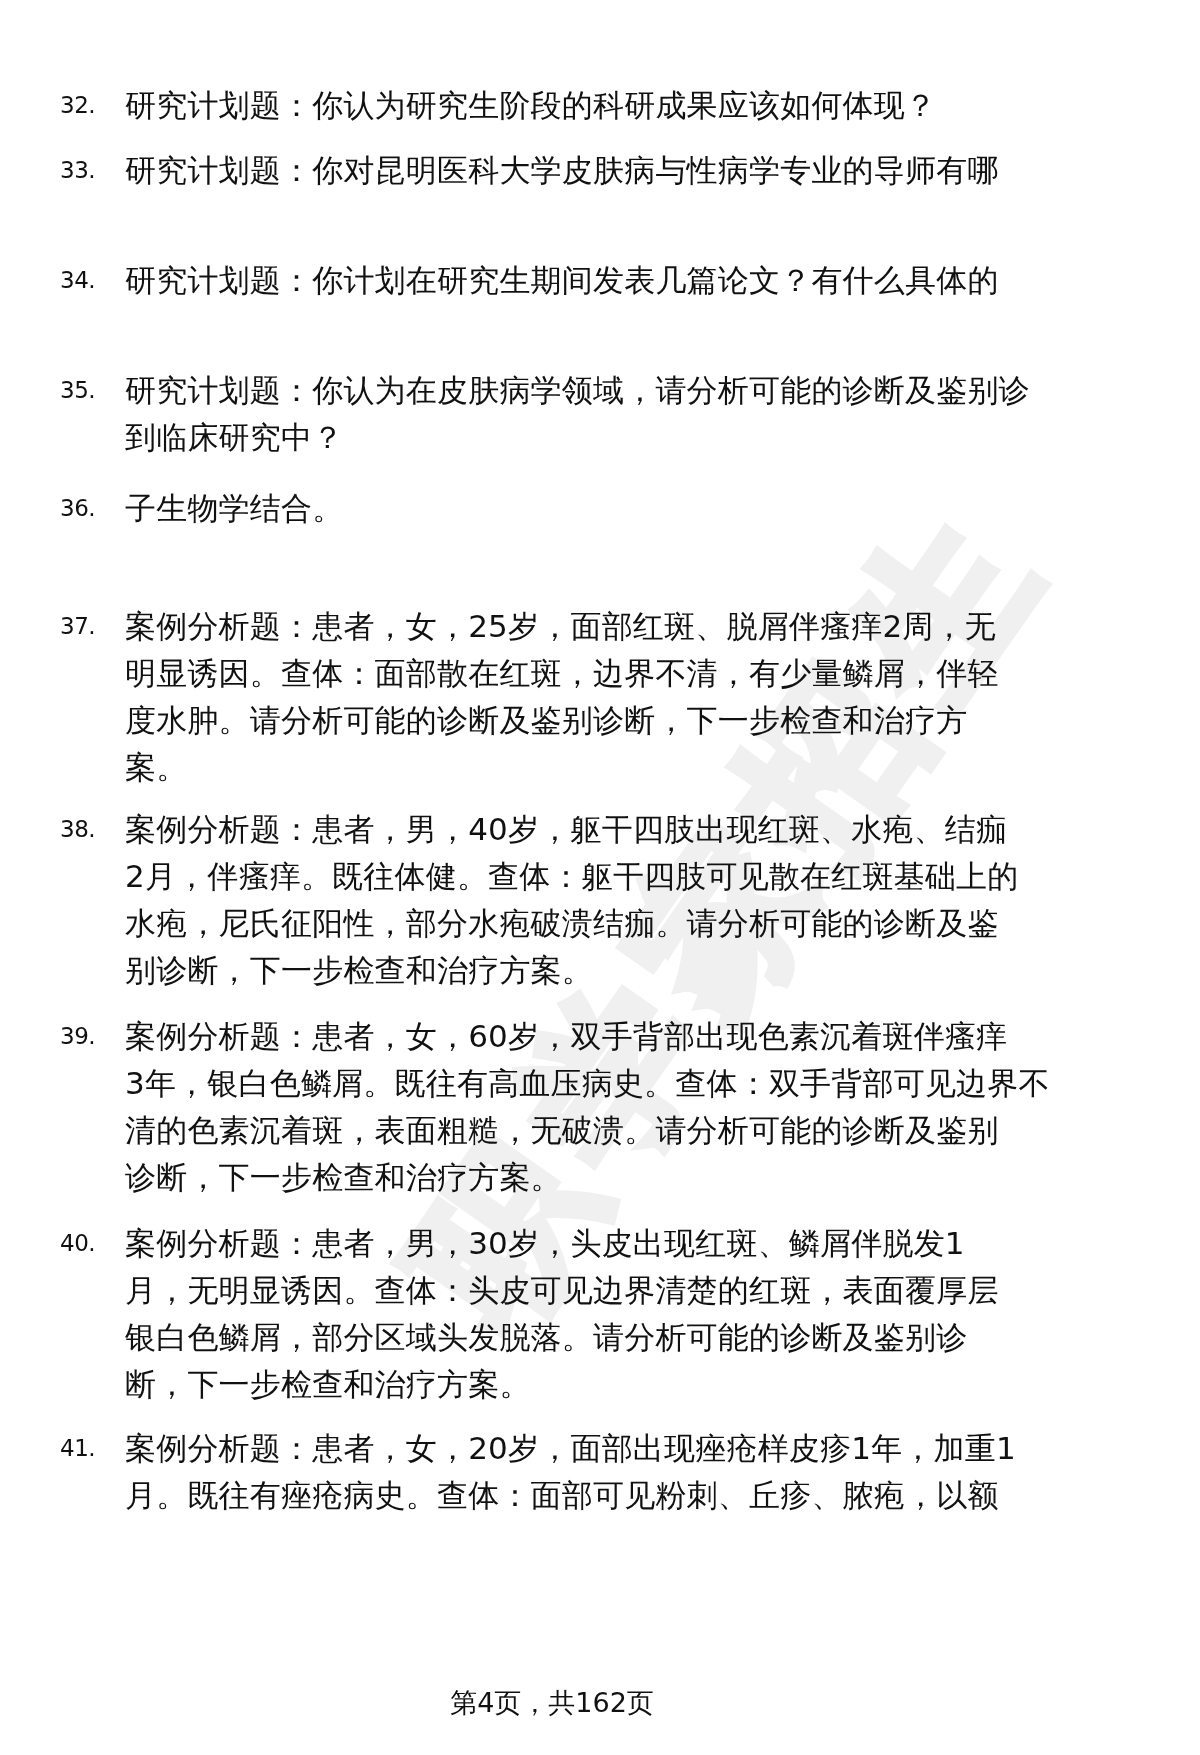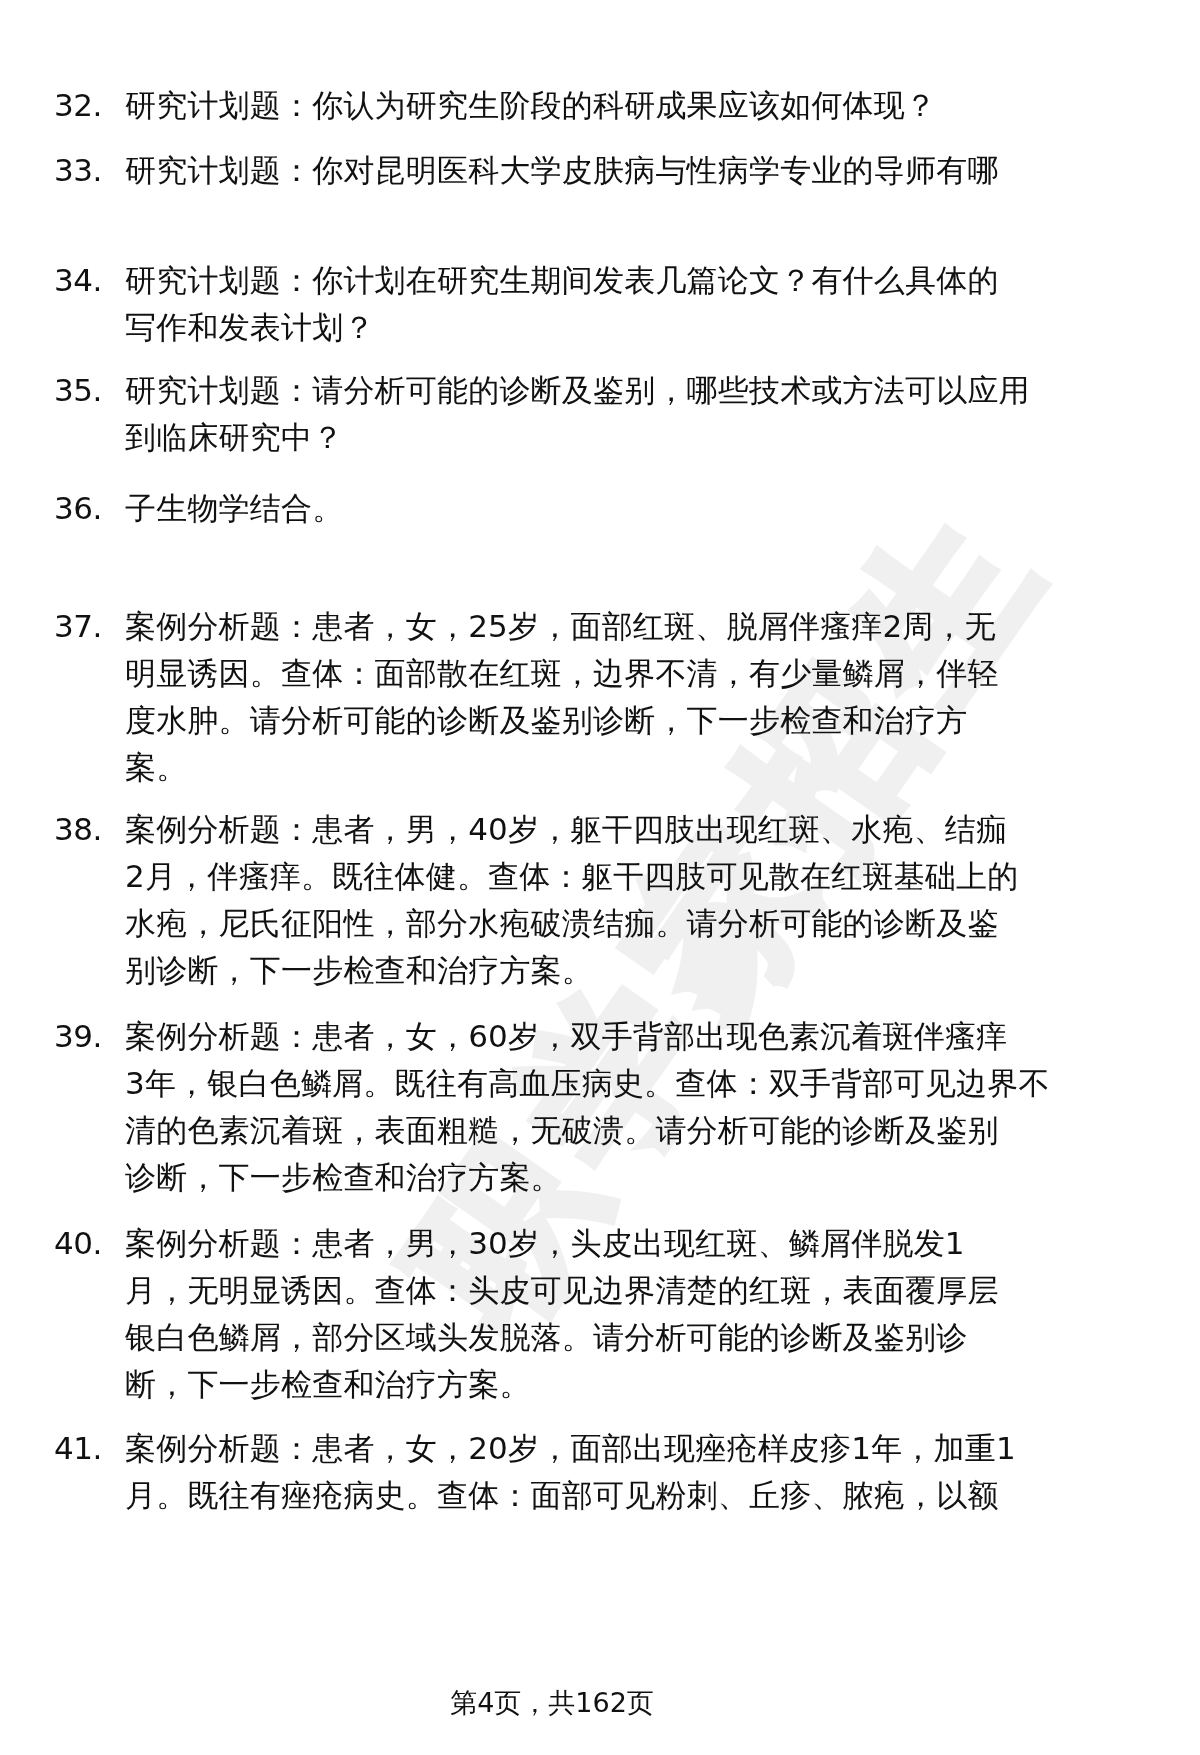--- a/index.html
+++ b/index.html
@@ -53,24 +53,24 @@
       width: 1200px;
       z-index: 1;
     }
     .q {
       position: absolute;
       left: 52px;
       width: 1110px;
     }
     .q-num {
       position: absolute;
-      left: 2px;
+      left: 8px;
       top: 0;
       width: 78px;
-      font-size: 31px;
+      font-size: 23px;
       line-height: 47px;
       letter-spacing: -0.5px;
     }
     .q-body {
       position: absolute;
       left: 73px;
       top: 0;
       width: 1040px;
     }
     .q-line {
@@ -110,27 +110,26 @@
       <div class="q" style="top: 147px;">
         <div class="q-num">33.</div>
         <div class="q-body">
           <span class="q-line">研究计划题：你对昆明医科大学皮肤病与性病学专业的导师有哪</span>
         </div>
       </div>
       <div class="q" style="top: 257px;">
         <div class="q-num">34.</div>
         <div class="q-body">
           <span class="q-line">研究计划题：你计划在研究生期间发表几篇论文？有什么具体的</span>
-          <span class="q-line">写作和发表计划？</span>
         </div>
       </div>
       <div class="q" style="top: 367px;">
         <div class="q-num">35.</div>
         <div class="q-body">
-          <span class="q-line">研究计划题：请分析可能的诊断及鉴别，哪些技术或方法可以应用</span>
+          <span class="q-line">研究计划题：你认为在皮肤病学领域，请分析可能的诊断及鉴别诊</span>
           <span class="q-line">到临床研究中？</span>
         </div>
       </div>
       <div class="q" style="top: 485px;">
         <div class="q-num">36.</div>
         <div class="q-body">
           <span class="q-line">子生物学结合。</span>
         </div>
       </div>
       <div class="q" style="top: 603px;">

